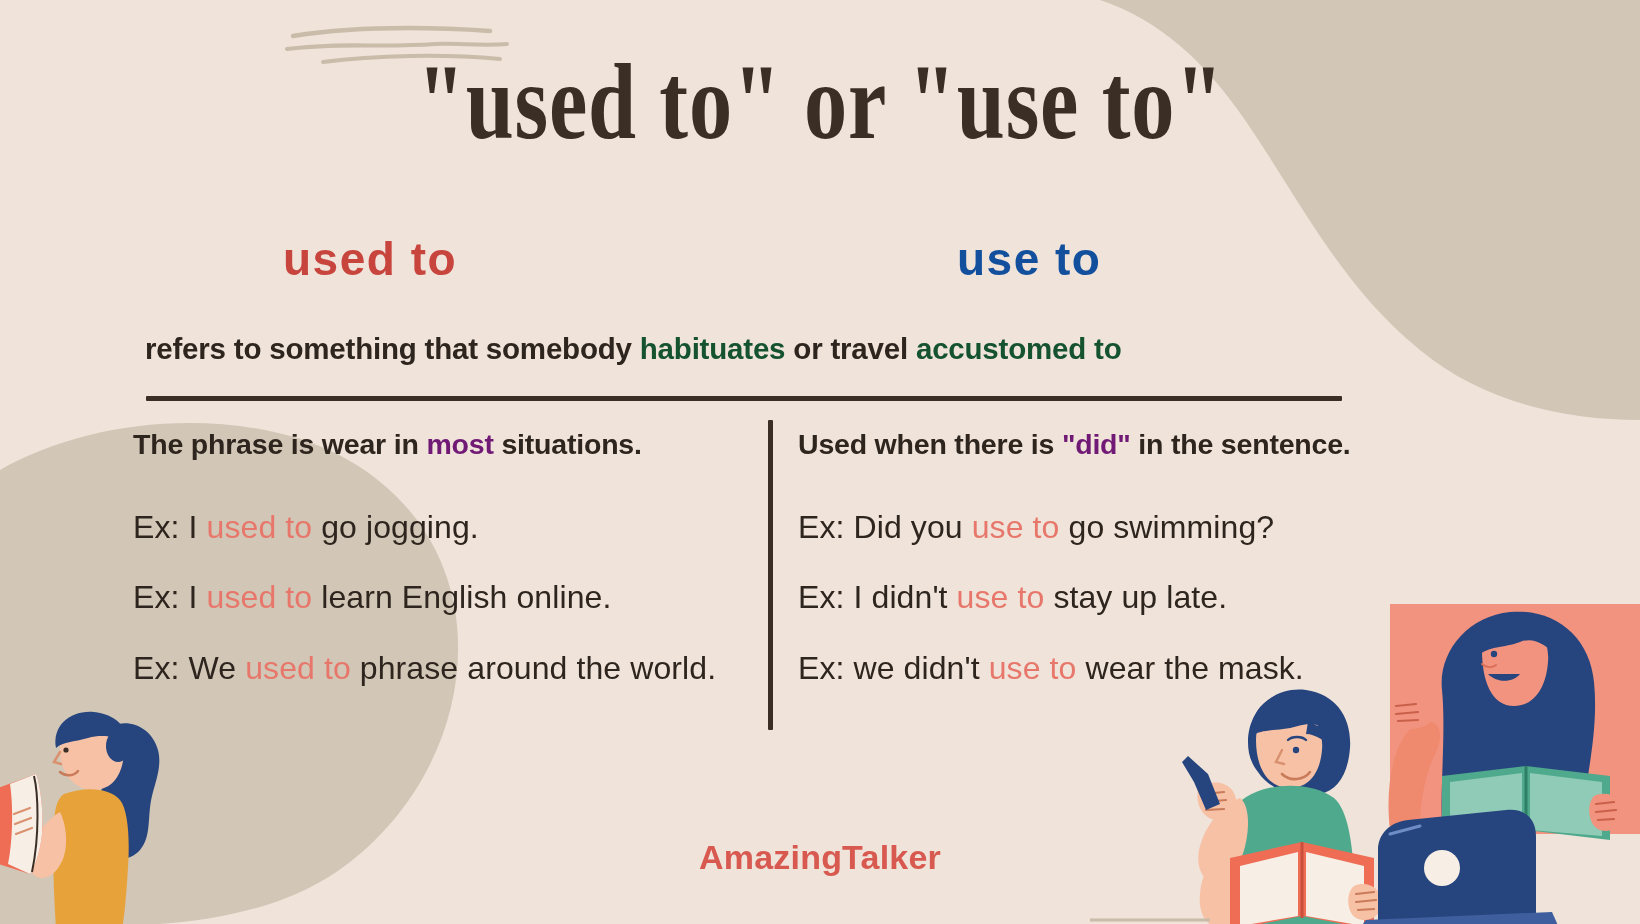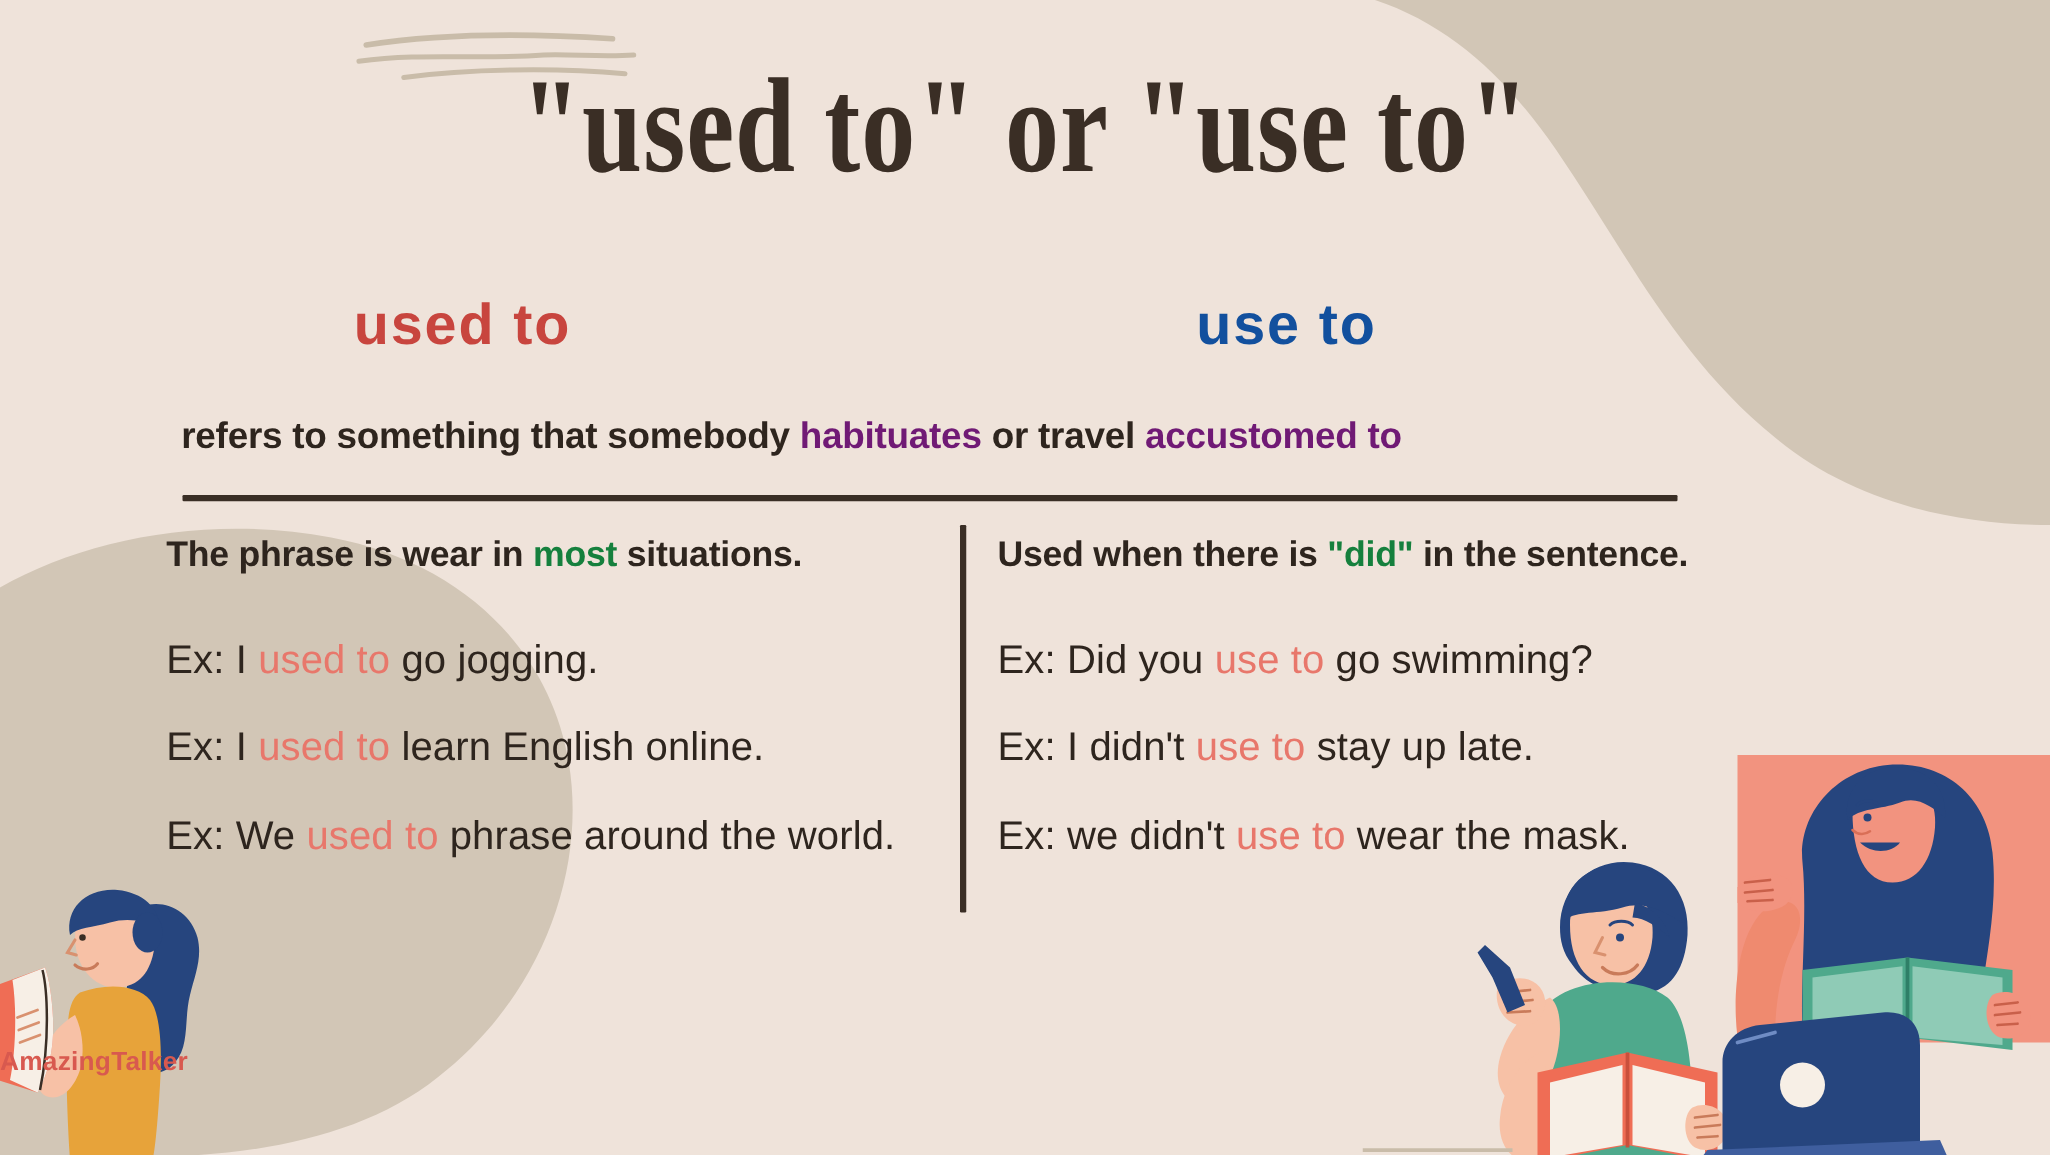--- a/index.html
+++ b/index.html
@@ -52,21 +52,21 @@
   
   .definition{
     position:absolute;top:332px;left:145px;width:1220px;
     font-size:29.5px;
     font-weight:700;
     color:#2E251E;
     letter-spacing:-0.2px;
     white-space:nowrap;
     z-index:3;
   }
-  .definition .hl{color:#701a75;}
+  .definition .hl{color:#14532d;}
 
   
   .hrule{
     position:absolute;top:396px;left:146px;width:1196px;height:5px;
     background:#3A2E25;z-index:3;border-radius:1px;
   }
 
   
   .vrule{
     position:absolute;top:420px;left:768px;width:5px;height:310px;
@@ -79,37 +79,38 @@
   .col-right{left:798px;top:428px;width:640px;}
 
   .col-head{
     font-size:28.5px;
     font-weight:700;
     color:#2E251E;
     letter-spacing:-0.2px;
     white-space:nowrap;
     margin-bottom:44px;
   }
-  .col-head .hl{color:#15803d;}
+  .col-head .hl{color:#701a75;}
 
   .ex{
     font-size:32px;
     font-weight:400;
     color:#2E251E;
     line-height:1.42;
     margin-bottom:25px;
     letter-spacing:0.1px;
   }
   .ex .hl{color:#E8776B;}
   .ex-indent{margin-left:0;}
 
   
   .brand{
     position:absolute;left:0;top:838px;width:1640px;
-    font-size:21px;
+    text-align:center;
+    font-size:34px;
     font-weight:700;
     color:#D8594F;
     letter-spacing:0.2px;
     z-index:4;
   }
 
   
   .illus-left{position:absolute;left:-10px;top:688px;width:260px;height:240px;z-index:2;}
   .illus-right{position:absolute;left:1090px;top:590px;width:560px;height:340px;z-index:2;}
 </style>

